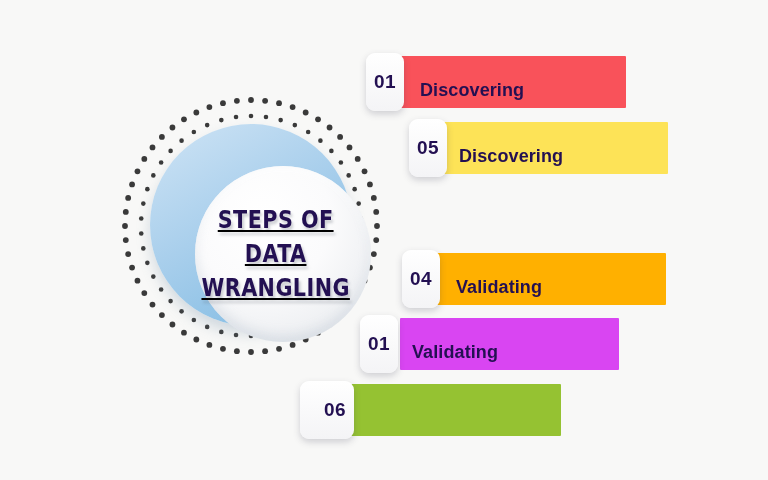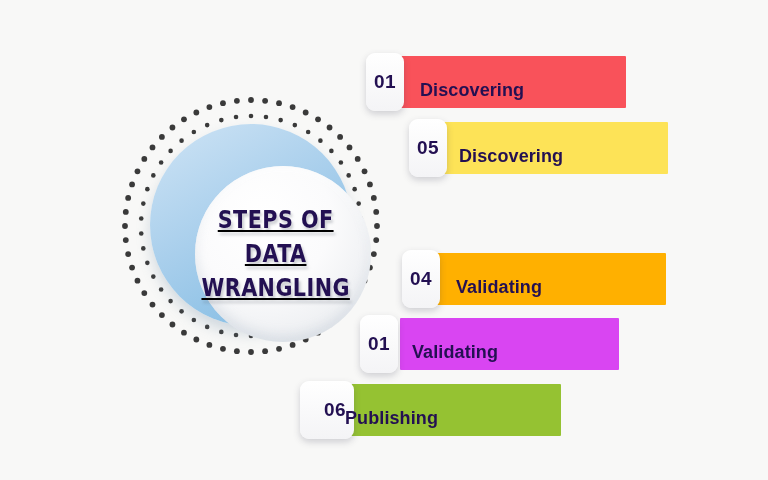--- a/index.html
+++ b/index.html
@@ -272,16 +272,15 @@
 
   <div class="step" id="step-4" style="left: 400px; top: 318px; width: 219px;">
     <div class="step-bar" style="background: rgb(217, 69, 242);"></div>
     <div class="step-badge" style="left: -40px;">01</div>
     <div class="step-label" style="left: 4px; margin-left: 8px;">Validating</div>
   </div>
 
   <div class="step" id="step-5" style="left: 330px; top: 384px; width: 231px;">
     <div class="step-bar" style="background: rgb(149, 194, 50);"></div>
     <div class="step-badge" style="left: -30px; padding-left: 16px;">06</div>
-    <div class="step-label" style="left: 15px;">Publishing</div>
   </div>
 
 </div>
 
 </body></html>

